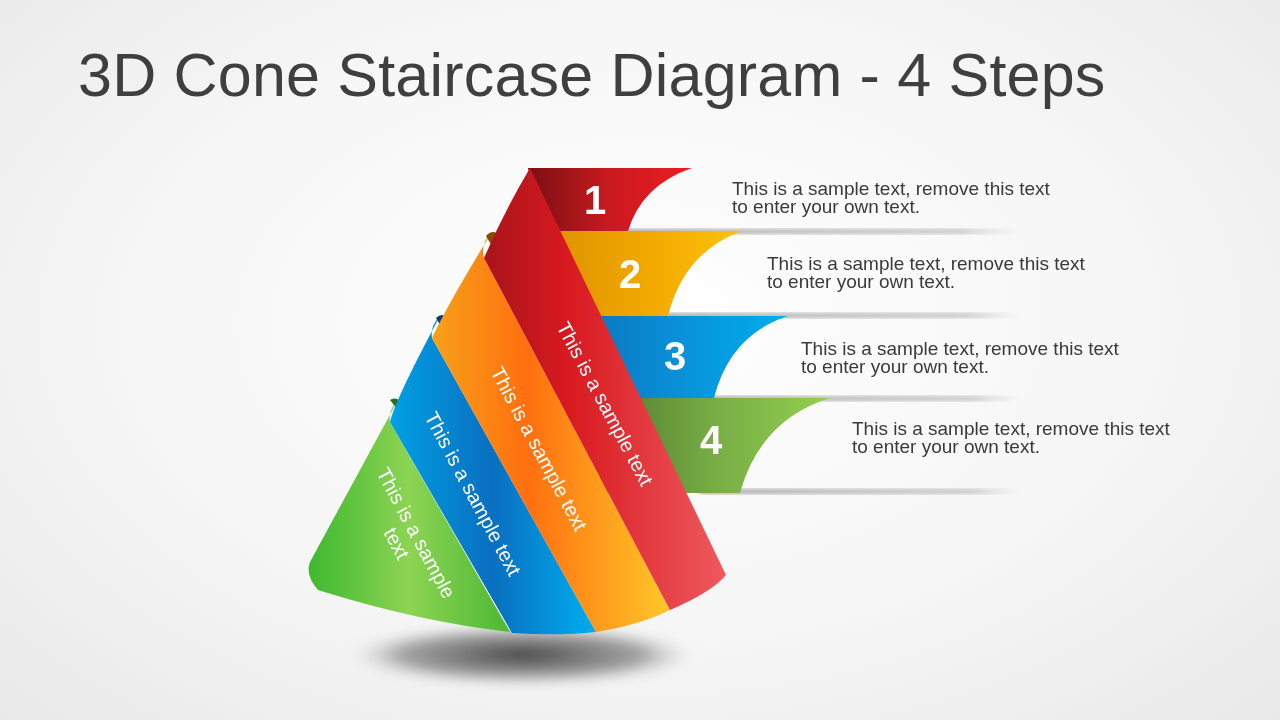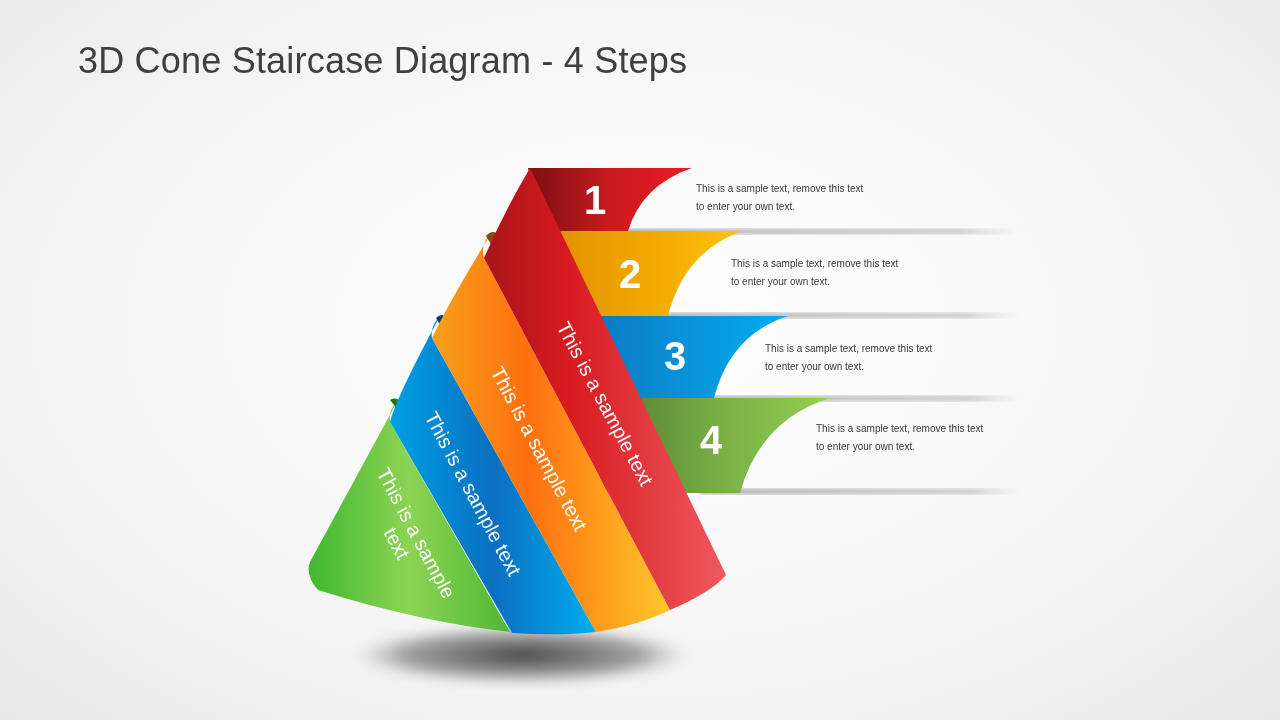--- a/index.html
+++ b/index.html
@@ -3,25 +3,25 @@
 <meta charset="utf-8">
 <style>
   html, body { margin: 0; padding: 0; }
   body {
     width: 1280px; height: 720px; overflow: hidden; position: relative;
     background: radial-gradient(ellipse at 50% 45%, #ffffff 0%, #f6f6f6 55%, #e9e9e9 100%);
     font-family: "Liberation Sans", sans-serif;
   }
   .title {
     position: absolute; left: 78px; top: 40px;
-    font-size: 36px; color: #3f3f3f; font-weight: normal; letter-spacing: 0.2px;
+    font-size: 61px; color: #3f3f3f; font-weight: normal; letter-spacing: 0.2px;
   }
   .stage { position: absolute; left: 0; top: 0; width: 1280px; height: 720px; }
   .desc {
-    position: absolute; font-size: 10px; line-height: 18px; color: #3a3a3a; width: 320px;
+    position: absolute; font-size: 19px; line-height: 18px; color: #3a3a3a; width: 320px; margin-left: 36px;
   }
   .num {
     position: absolute; color: #ffffff; font-weight: bold; font-size: 40px;
     text-align: center; width: 60px;
   }
   .rot-text {
     position: absolute; color: #ffffff; font-size: 20px; white-space: nowrap;
     transform-origin: 0 0; line-height: 22px;
   }
 </style>

